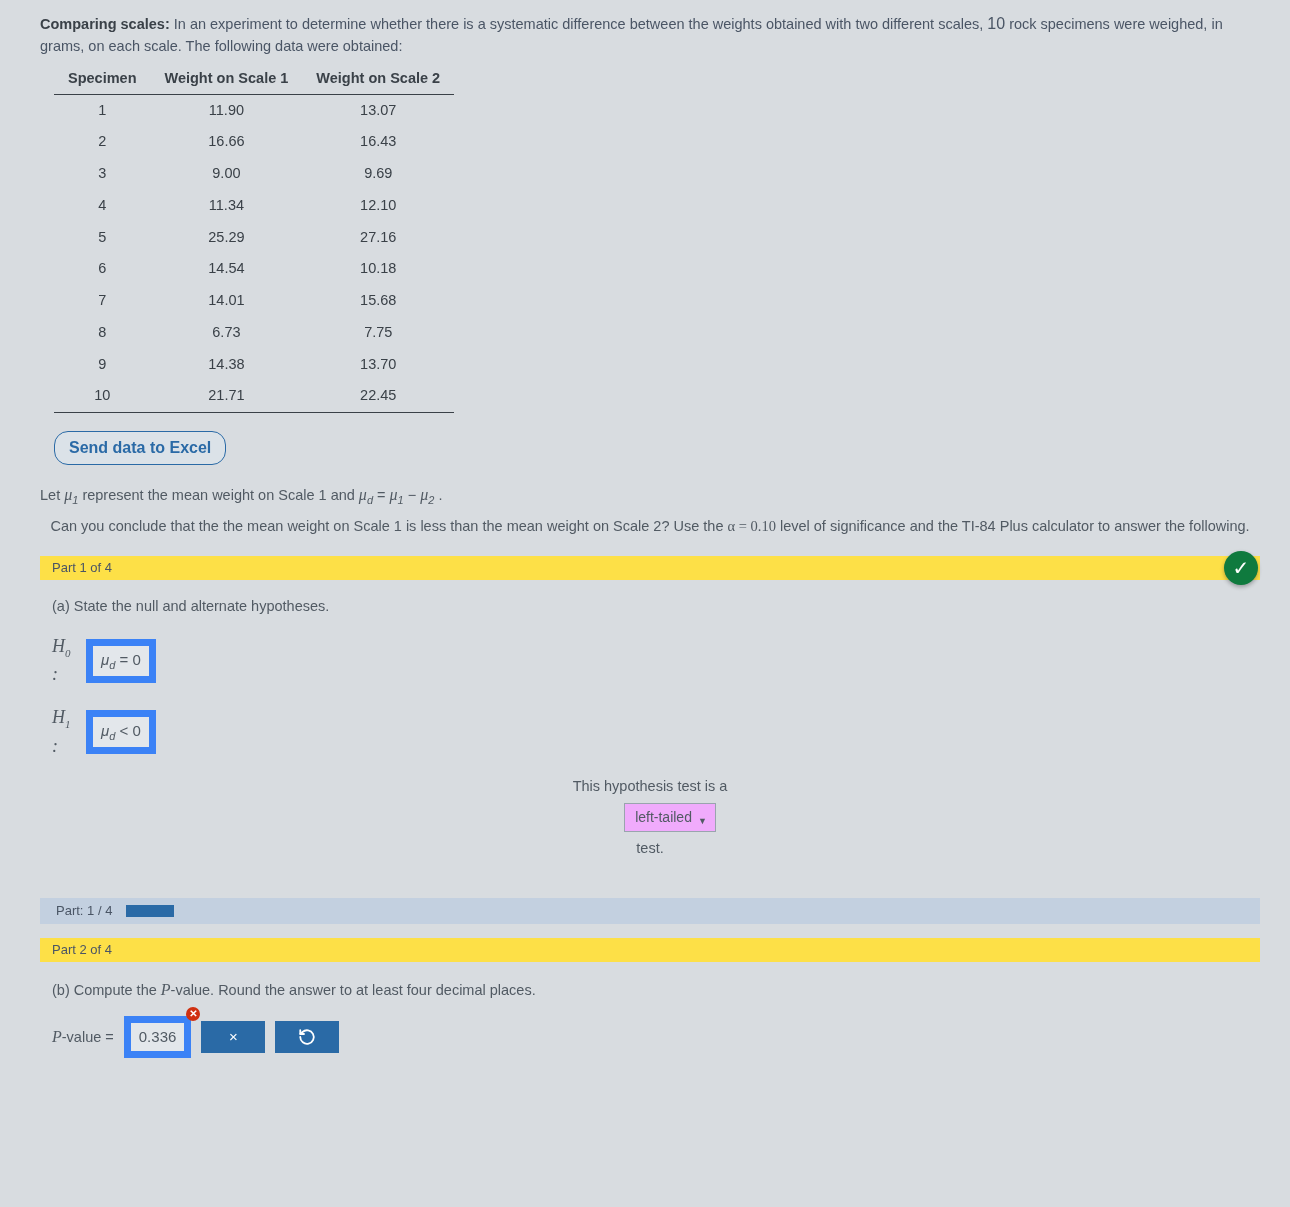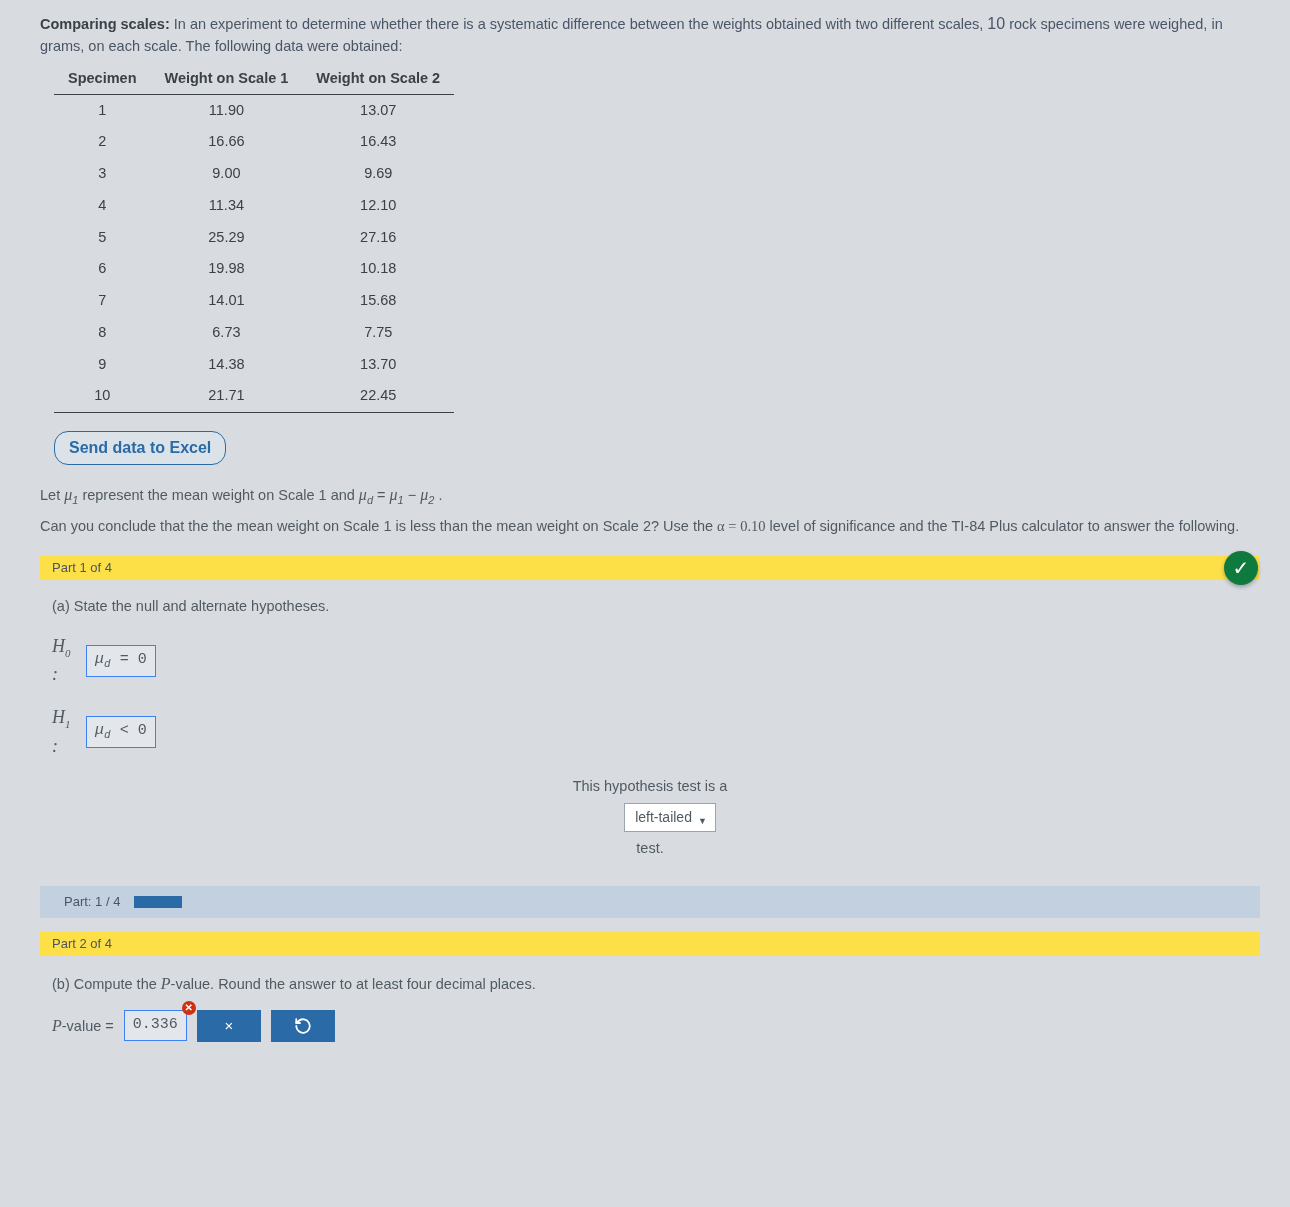--- a/index.html
+++ b/index.html
@@ -28,72 +28,72 @@
     padding: 4px 14px;
     color: #2a6aa6;
     font-size: 16px;
     font-weight: bold;
     background: #dbe2e8;
     margin: 4px 0 18px 14px;
     cursor: pointer;
   }
 
   .let-text { margin-bottom: 8px; color: #515a63; }
-  .q-text { margin-bottom: 18px; color: #515a63; }
+  .q-text { margin-bottom: 18px; color: #515a63; text-align: center; }
   .math { font-family: 'Times New Roman', serif; font-style: italic; font-size: 16px; }
   .sub { font-size: 11px; vertical-align: sub; font-style: italic; }
   .alpha-val { font-family: 'Times New Roman', serif; }
 
   .part-bar {
     background: #fde047;
     padding: 2px 12px;
     font-size: 13px;
     color: #4a5565;
     margin-bottom: 16px;
     position: relative;
   }
   .part-content { padding: 0 12px 22px 12px; color: #515a63; }
   .hyp-row { margin: 16px 0; display: flex; align-items: center; gap: 6px; }
   .hyp-label { font-family: 'Times New Roman', serif; font-style: italic; font-size: 18px; width: 28px; }
   .answer-box {
     display: inline-block;
-    border: 1px solid #3b82f6;
+    border: 7px solid #3b82f6;
     background: #e3e7eb;
     padding: 3px 8px;
-    font-family: Liberation Mono, monospace;
+    font-family: Liberation Sans, sans-serif;
     font-size: 15px;
   }
   .select-box {
     display: inline-flex; align-items: flex-end; gap: 6px;
     border: 1px solid #9aa4ae;
-    background: #ffffff;
+    background: #f0abfc;
     padding: 3px 8px 3px 10px;
     font-size: 14px;
     margin-left: 40px;
   }
   .select-box .triangle { font-size: 9px; }
   .tail-row { margin-top: 16px; display: flex; align-items: center; gap: 6px; flex-direction: column; }
 
   .check-badge {
     position: absolute;
     right: 2px; top: 50%; transform: translateY(-50%);
     width: 34px; height: 34px; border-radius: 50%;
     background: #0f7a3e;
     display: flex; align-items: center; justify-content: center;
     color: #fff; font-size: 20px;
     box-shadow: 0 2px 4px rgba(0,0,0,.3);
   }
 
   .progress-bar {
     background: #c3d0e0;
-    height: 32px;
+    height: 26px;
     display: flex; align-items: center;
-    padding-left: 24px; gap: 14px;
+    padding-left: 16px; gap: 14px;
     font-size: 13px; color: #4a5565;
-    margin: 4px 0 14px 0;
+    margin: 16px 0 14px 0;
   }
   .prog-fill { width: 48px; height: 12px; background: #2a6aa6; }
 
   .part2-content { padding: 0 12px 22px 12px; color: #515a63; }
   .pvalue-row { margin-top: 14px; display: flex; align-items: center; gap: 10px; }
   .x-badge {
     position: absolute; top: -9px; right: -9px;
     width: 14px; height: 14px; border-radius: 50%;
     background: #d03010; color: #fff;
     font-size: 10px; font-weight: bold; line-height: 14px; text-align: center;
@@ -148,21 +148,21 @@
         <td>11.34</td>
         <td>12.10</td>
       </tr>
     <tr>
         <td>5</td>
         <td>25.29</td>
         <td>27.16</td>
       </tr>
     <tr>
         <td>6</td>
-        <td>19.98</td>
+        <td>14.54</td>
         <td>10.18</td>
       </tr>
     <tr>
         <td>7</td>
         <td>14.01</td>
         <td>15.68</td>
       </tr>
     <tr>
         <td>8</td>
         <td>6.73</td>

